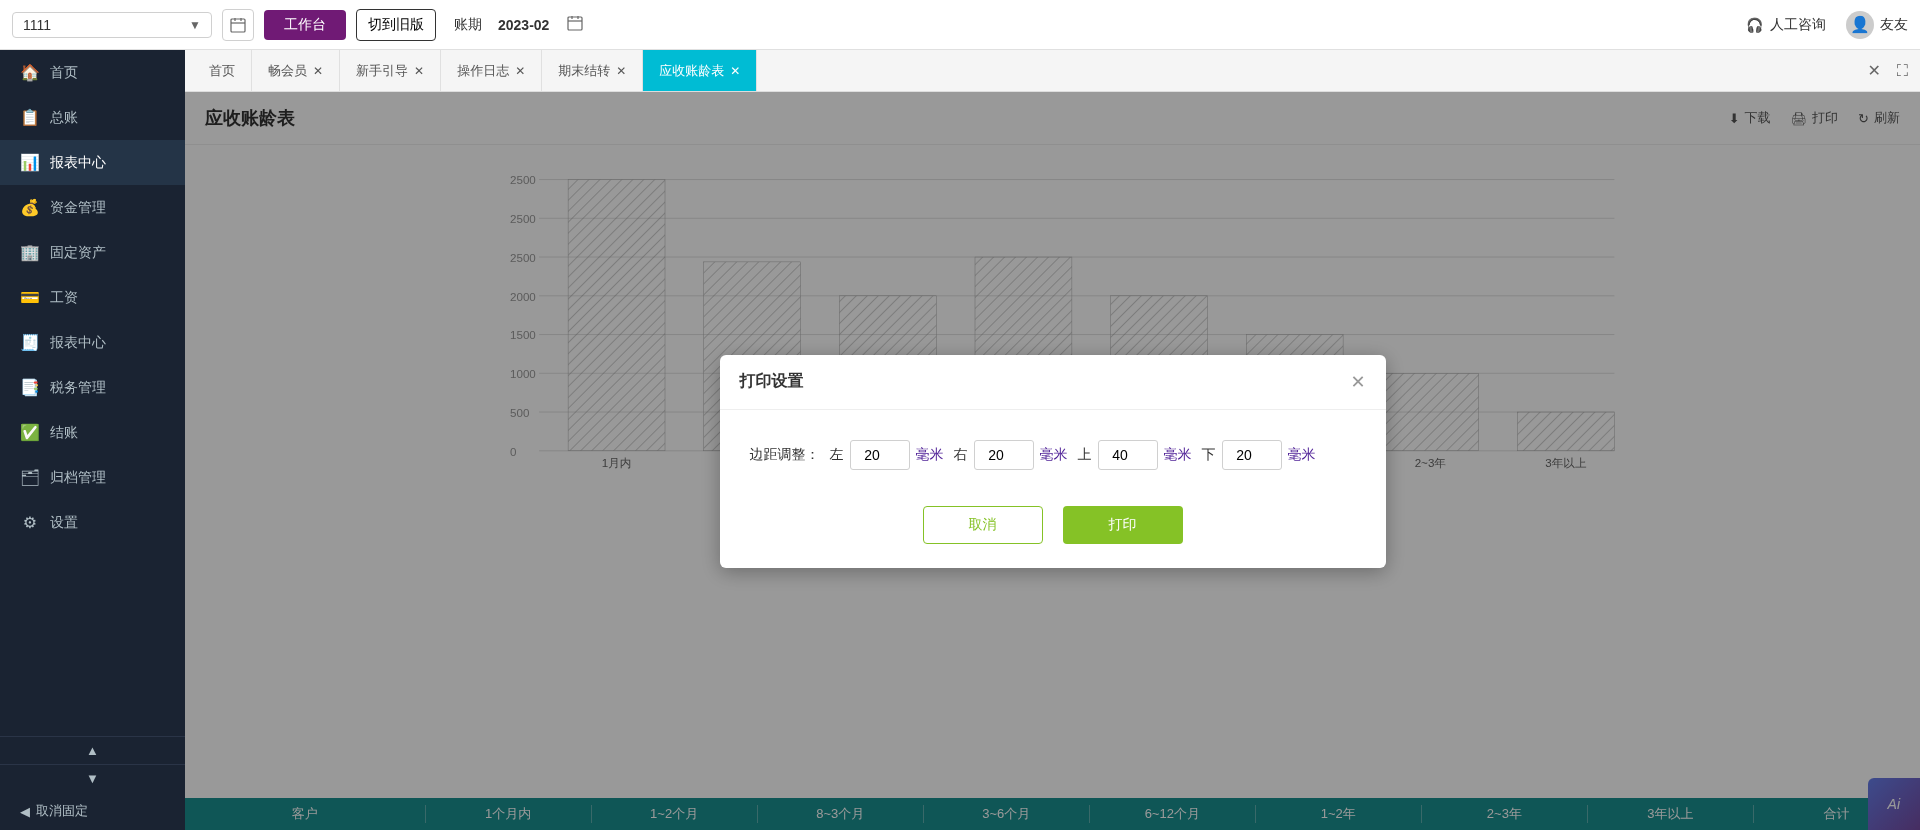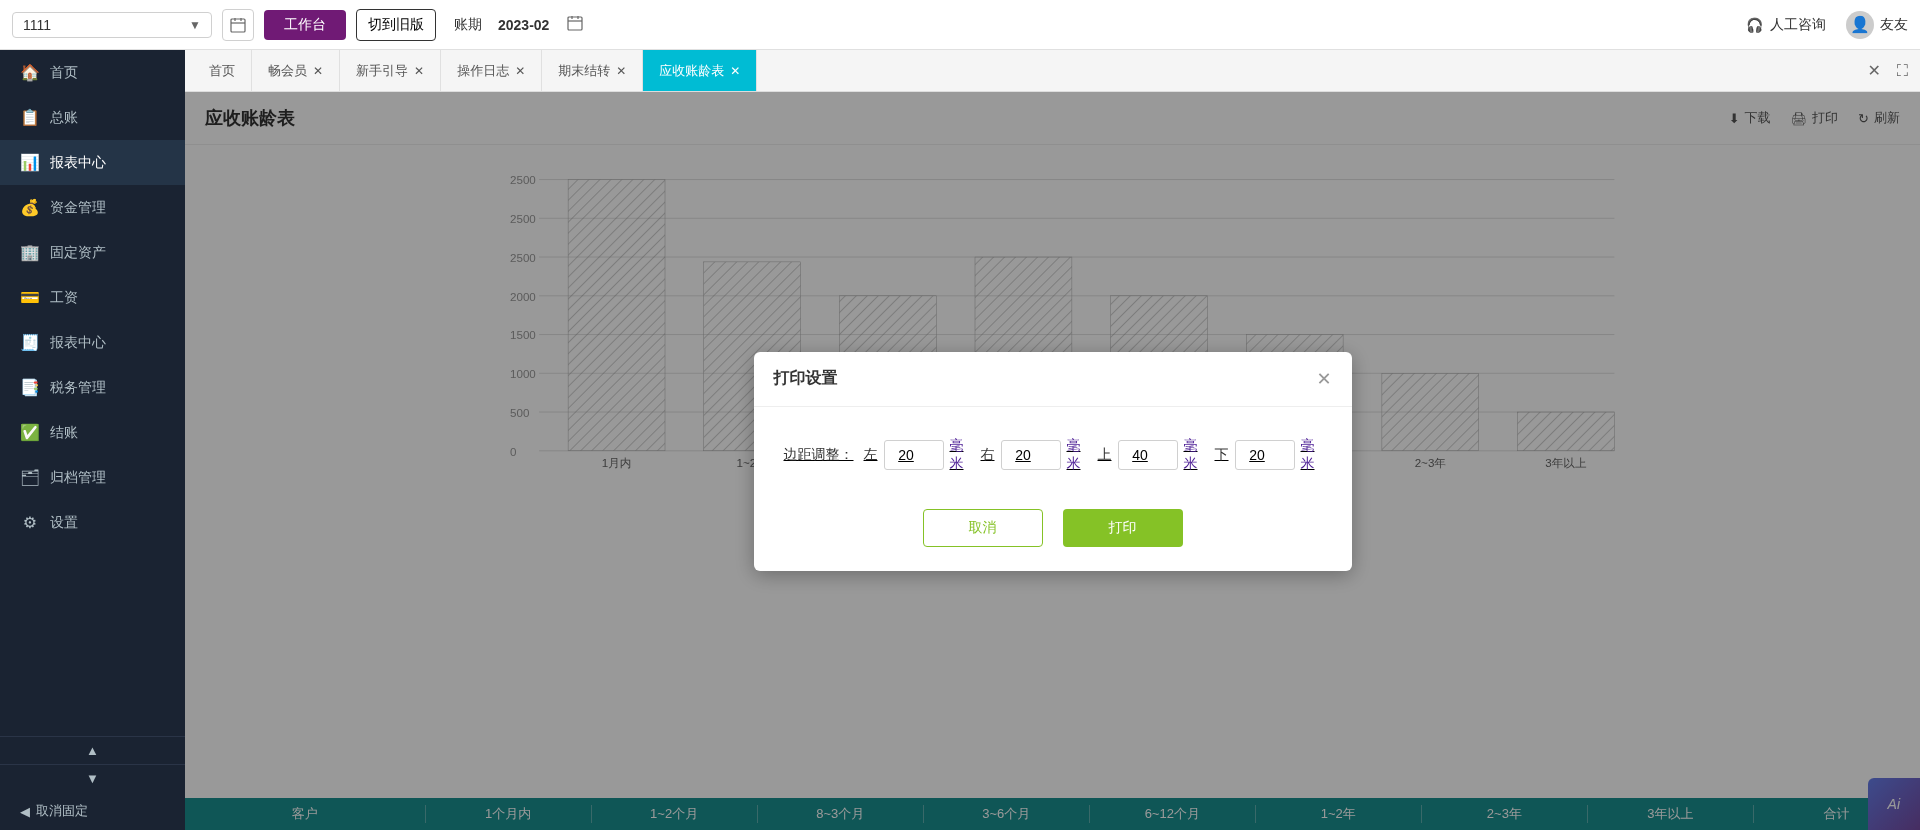--- a/index.html
+++ b/index.html
@@ -122,30 +122,30 @@
 
     
     .overlay {
       position: absolute; top: 0; left: 0; right: 0; bottom: 0;
       background: rgba(0,0,0,0.4); z-index: 100;
       display: flex; align-items: center; justify-content: center;
     }
 
     
     .dialog {
-      background: #fff; border-radius: 6px; width: 598px;
+      background: #fff; border-radius: 6px; width: 666px;
       box-shadow: 0 4px 20px rgba(0,0,0,0.3);
     }
     .dialog-header {
       display: flex; align-items: center; justify-content: space-between;
       padding: 16px 20px; border-bottom: 1px solid #eee;
     }
     .dialog-title { font-size: 16px; color: #333; font-weight: bold; }
     .dialog-close { cursor: pointer; color: #999; font-size: 18px; }
-    .dialog-body { padding: 30px 30px 20px; text-decoration: underline; }
+    .dialog-body { padding: 30px 30px 20px; }
     .form-row { display: flex; align-items: center; gap: 10px; }
     .form-label { font-size: 14px; color: #333; white-space: nowrap; }
     .margin-group { display: flex; align-items: center; gap: 6px; }
     .margin-direction { font-size: 14px; color: #333; }
     .margin-input {
       width: 60px; height: 30px; border: 1px solid #d0d0d0;
       border-radius: 3px; text-align: center; font-size: 14px; padding: 0 4px;
     }
     .margin-unit { font-size: 14px; color: #4c1d95; }
     .dialog-footer { display: flex; align-items: center; justify-content: center; gap: 20px; padding: 16px 20px 24px; }

